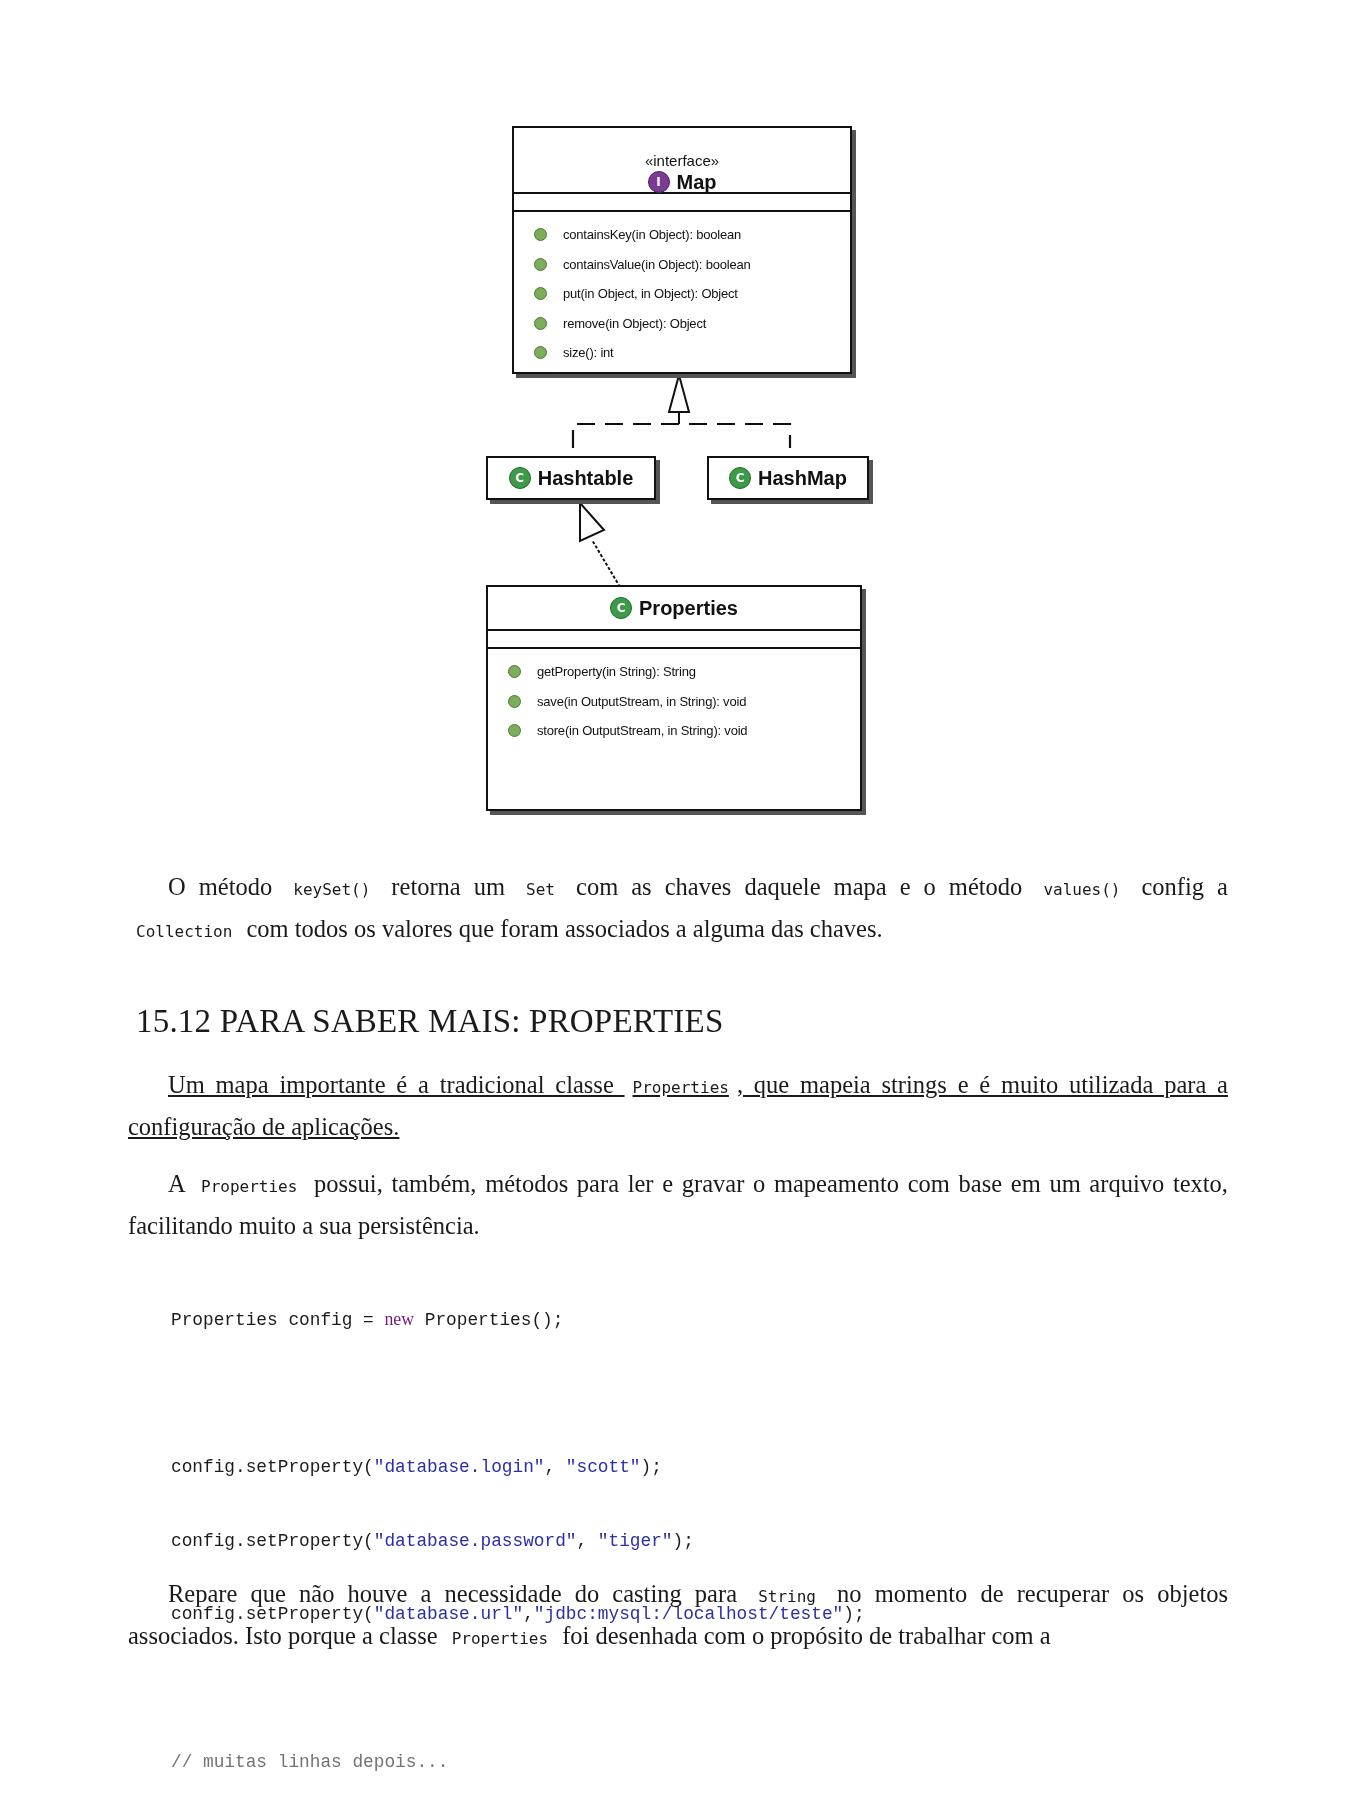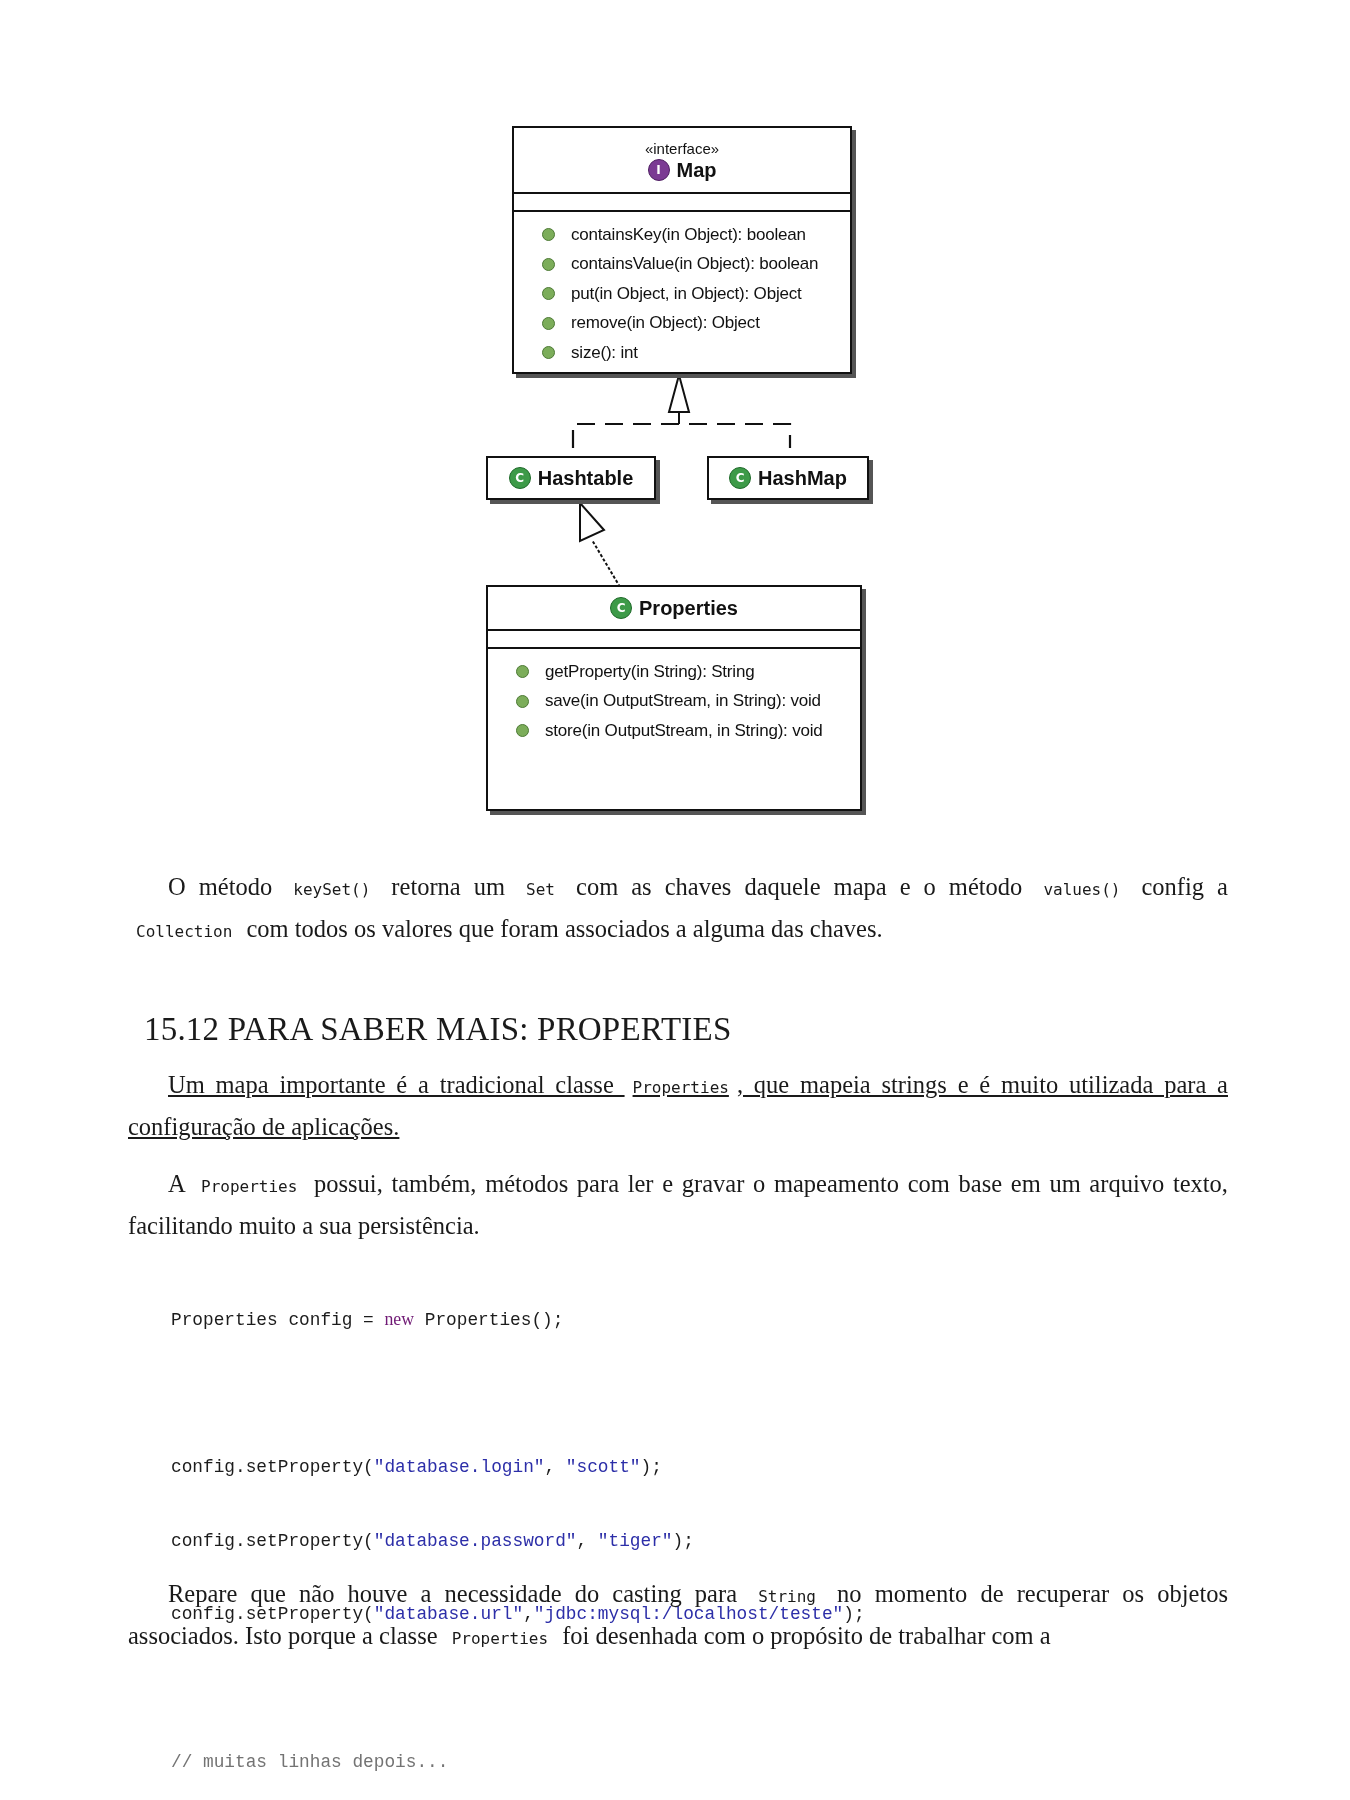--- a/index.html
+++ b/index.html
@@ -35,21 +35,21 @@
       box-shadow: 4px 4px 0 #555;
       font-family: "Liberation Sans", "DejaVu Sans", sans-serif;
       color: #111;
     }
     .uml-head {
       text-align: center;
       border-bottom: 2px solid #111;
     }
     .uml-stereo {
       font-size: 15px;
-      padding-top: 12px;
+      padding-top: 24px;
       line-height: 18px;
     }
     .uml-title {
       font-weight: bold;
       font-size: 20px;
       display: flex;
       align-items: center;
       justify-content: center;
       gap: 7px;
       line-height: 24px;
@@ -57,23 +57,23 @@
     .uml-attr {
       height: 16px;
       border-bottom: 2px solid #111;
     }
     .uml-methods {
       padding: 8px 0 6px 0;
     }
     .uml-method {
       display: flex;
       align-items: center;
-      font-size: 17px;
+      font-size: 13px;
       height: 29.5px;
-      padding-left: 28px;
+      padding-left: 20px;
       letter-spacing: -0.2px;
     }
     .dot {
       width: 11px; height: 11px;
       border-radius: 50%;
       background: #7cad5a;
       border: 1px solid #4d7a35;
       margin-right: 16px;
       flex: 0 0 auto;
     }
@@ -121,21 +121,21 @@
       font-family: "DejaVu Sans Mono", "Liberation Mono", monospace;
       font-size: 16px;
       padding: 0 8px;
     }
     .heading {
       position: absolute;
       left: 128px;
       top: 995px;
       font-size: 33px;
       font-weight: normal;
-      margin: 16px;
+      margin: 8px;
       letter-spacing: 0.2px;
     }
 
     
     .code {
       position: absolute;
       left: 171px;
       top: 1258px;
       font-family: "Liberation Mono", "DejaVu Sans Mono", monospace;
       font-size: 17.8px;

